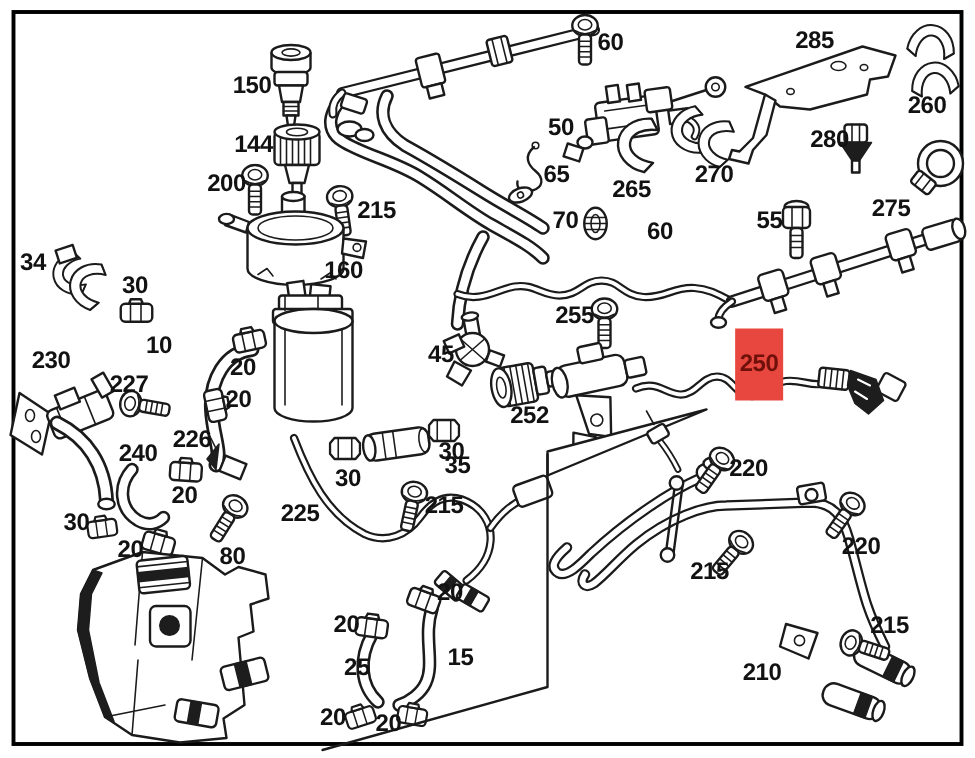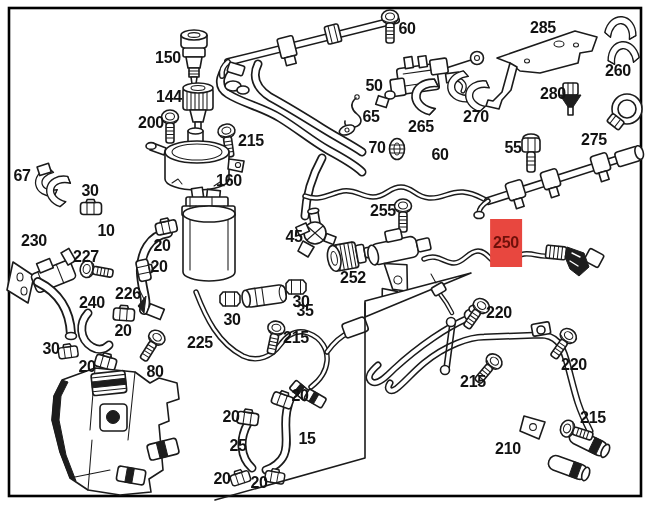--- a/index.html
+++ b/index.html
@@ -475,21 +475,21 @@
         <use href="#bolt" x="-10" y="-19" width="20" height="38"></use>
       </g>
 </svg>
 
 <div>
       <div class="plabel" style="left: 168px; top: 58px;">150</div>
       <div class="plabel" style="left: 169px; top: 97px; text-align: center;">144</div>
       <div class="plabel" style="left: 151px; top: 123px;">200</div>
       <div class="plabel" style="left: 251px; top: 141px;">215</div>
       <div class="plabel" style="left: 229px; top: 181px;">160</div>
-      <div class="plabel" style="left: 22px; top: 176px;">67</div>
+      <div class="plabel" style="left: 22px; top: 176px;">34</div>
       <div class="plabel" style="left: 90px; top: 191px;">30</div>
       <div class="plabel" style="left: 34px; top: 241px;">230</div>
       <div class="plabel" style="left: 106px; top: 231px;">10</div>
       <div class="plabel" style="left: 162px; top: 246px;">20</div>
       <div class="plabel" style="left: 159px; top: 267px;">20</div>
       <div class="plabel" style="left: 86px; top: 257px;">227</div>
       <div class="plabel" style="left: 128px; top: 294px;">226</div>
       <div class="plabel" style="left: 92px; top: 303px;">240</div>
       <div class="plabel" style="left: 123px; top: 331px;">20</div>
       <div class="plabel" style="left: 51px; top: 349px;">30</div>

